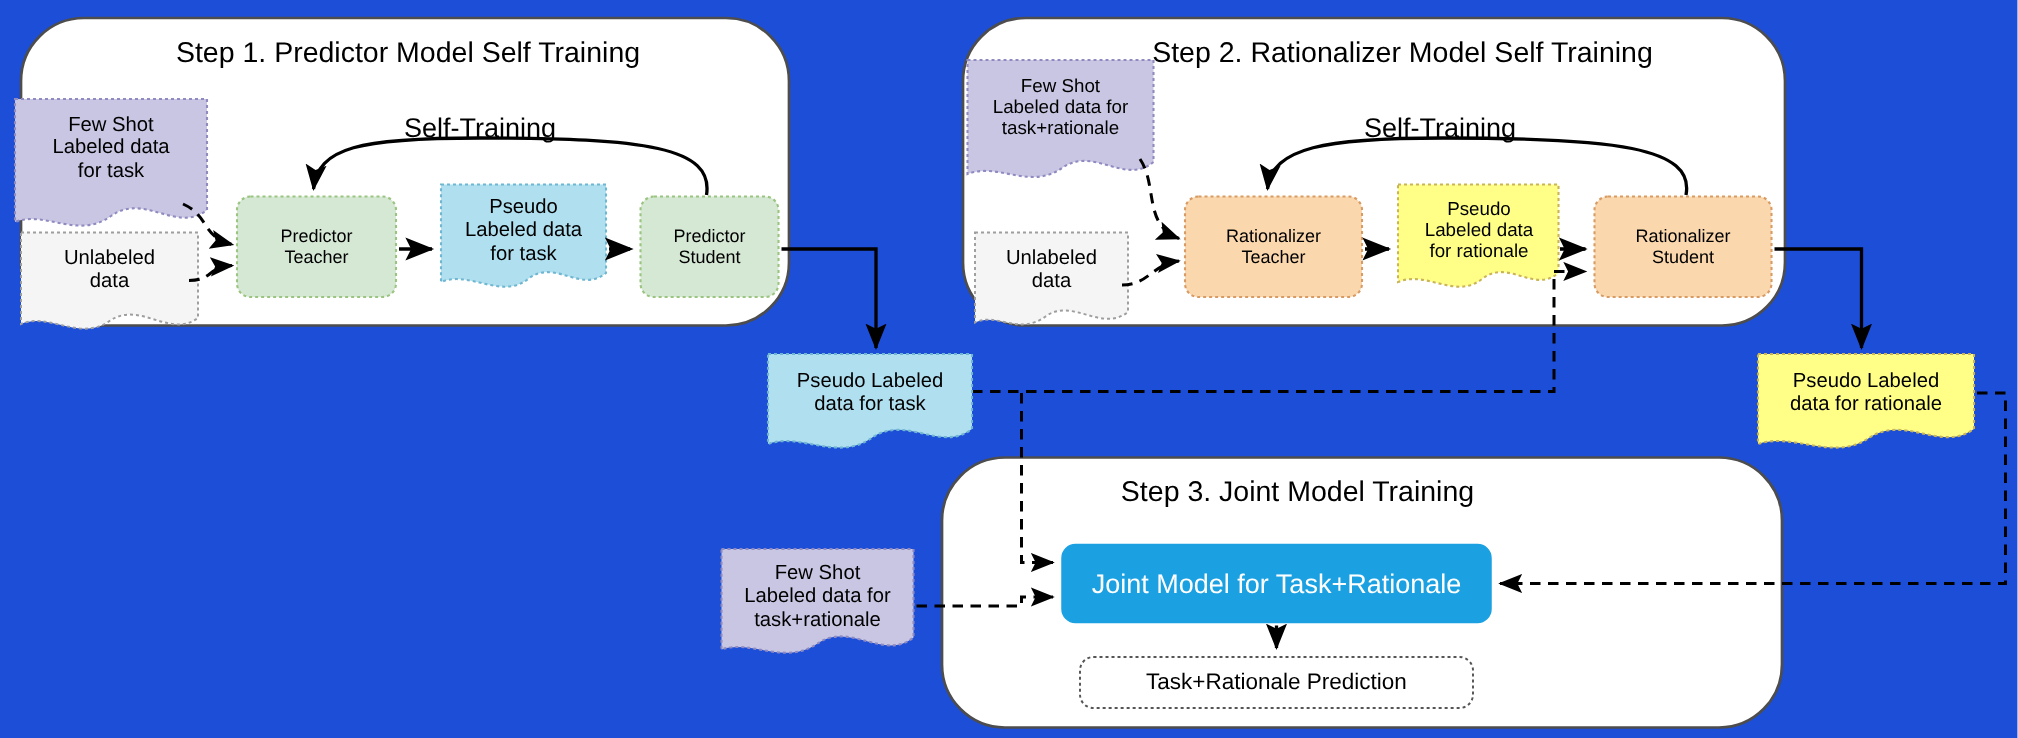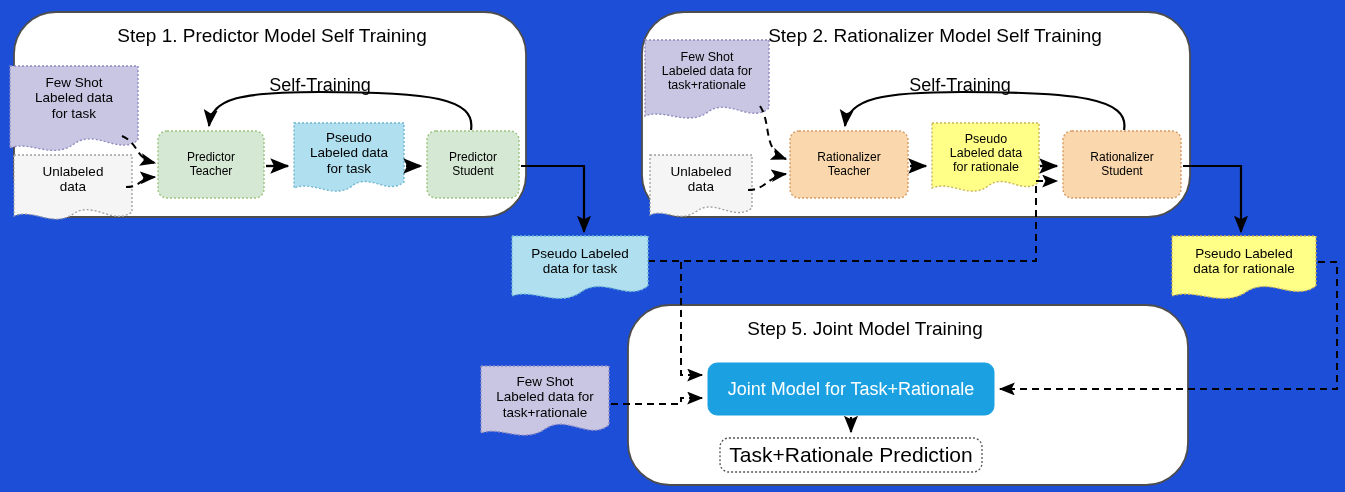--- a/index.html
+++ b/index.html
@@ -7,21 +7,21 @@
   #stage{position:relative;width:1345px;height:492px;background:#1d4ed8;overflow:hidden;text-decoration:underline;}
   #svgroot{position:absolute;left:0;top:0;width:1345px;height:492px;}
   .lbl{position:absolute;display:flex;align-items:center;justify-content:center;
        text-align:center;line-height:1.12;color:#000;pointer-events:none;}
   .step-title{font-size:19px;color:#000;}
   .node-text{font-size:12px;}
   .blob-text{font-size:13.5px;}
   .blob-text-sm{font-size:12.5px;}
   .edge-text{font-size:18px;}
   .joint-text{font-size:18px;color:#ffffff;}
-  .pred-text{font-size:21px;}
+  .pred-text{font-size:15px;}
 </style>
 </head>
 <body>
 
 <div id="stage">
 
   <svg id="svgroot" viewBox="0 0 1345 492">
     <defs>
       <marker id="ah" markerWidth="9" markerHeight="9" refX="7.4" refY="3.2" orient="auto" markerUnits="strokeWidth">
         <path d="M0,0 L8,3.2 L0,6.4 L1.6,3.2 z" fill="#000"></path>
@@ -176,21 +176,21 @@
     </div>
   </div>
 
   <div class="lbl blob-text" style="left:1172px;top:240px;width:144px;height:42px;">
     <div>
       <div>Pseudo Labeled</div>
       <div>data for rationale</div>
     </div>
   </div>
 
-  <div class="lbl step-title" style="left:700px;top:315px;width:330px;height:28px;">Step 5. Joint Model Training</div>
+  <div class="lbl step-title" style="left:700px;top:315px;width:330px;height:28px;">Step 3. Joint Model Training</div>
 
   <div class="lbl joint-text" style="left:708px;top:363px;width:286px;height:52px;text-align:center;">Joint Model for Task+Rationale</div>
 
   <div class="lbl pred-text" style="left:720px;top:438px;width:262px;height:34px;">Task+Rationale Prediction</div>
 
   <div class="lbl blob-text" style="left:481px;top:368px;width:128px;height:58px;">
     <div>
       <div>Few Shot</div>
       <div>Labeled data for</div>
       <div>task+rationale</div>

